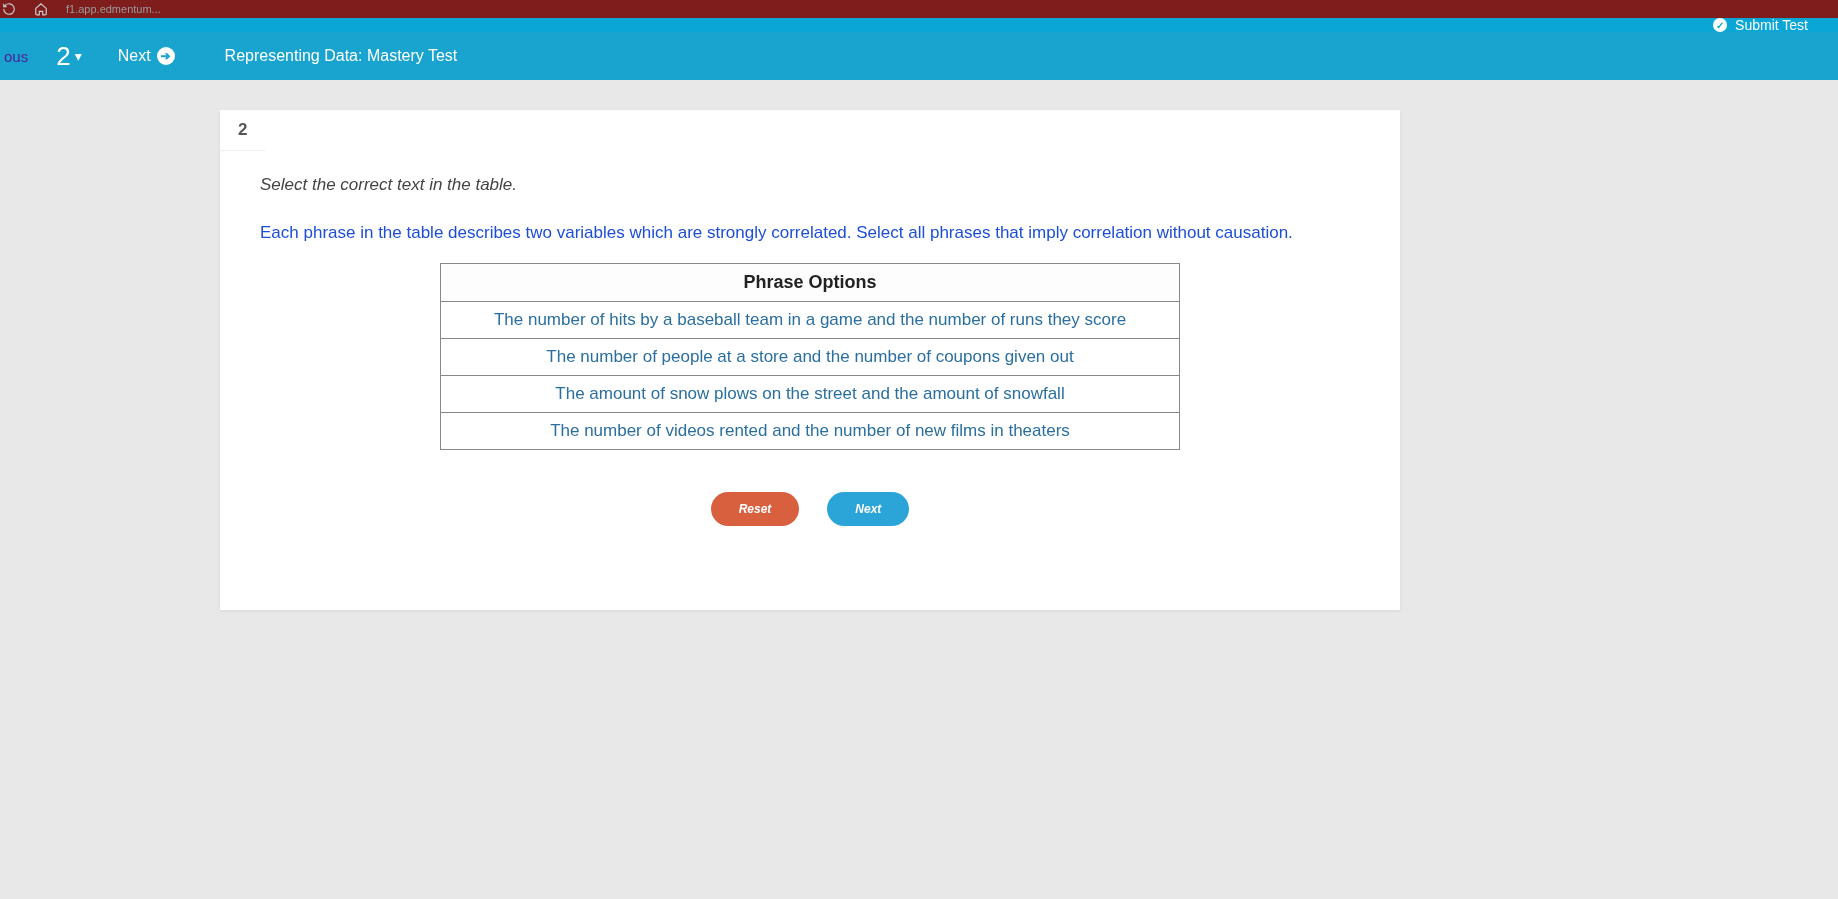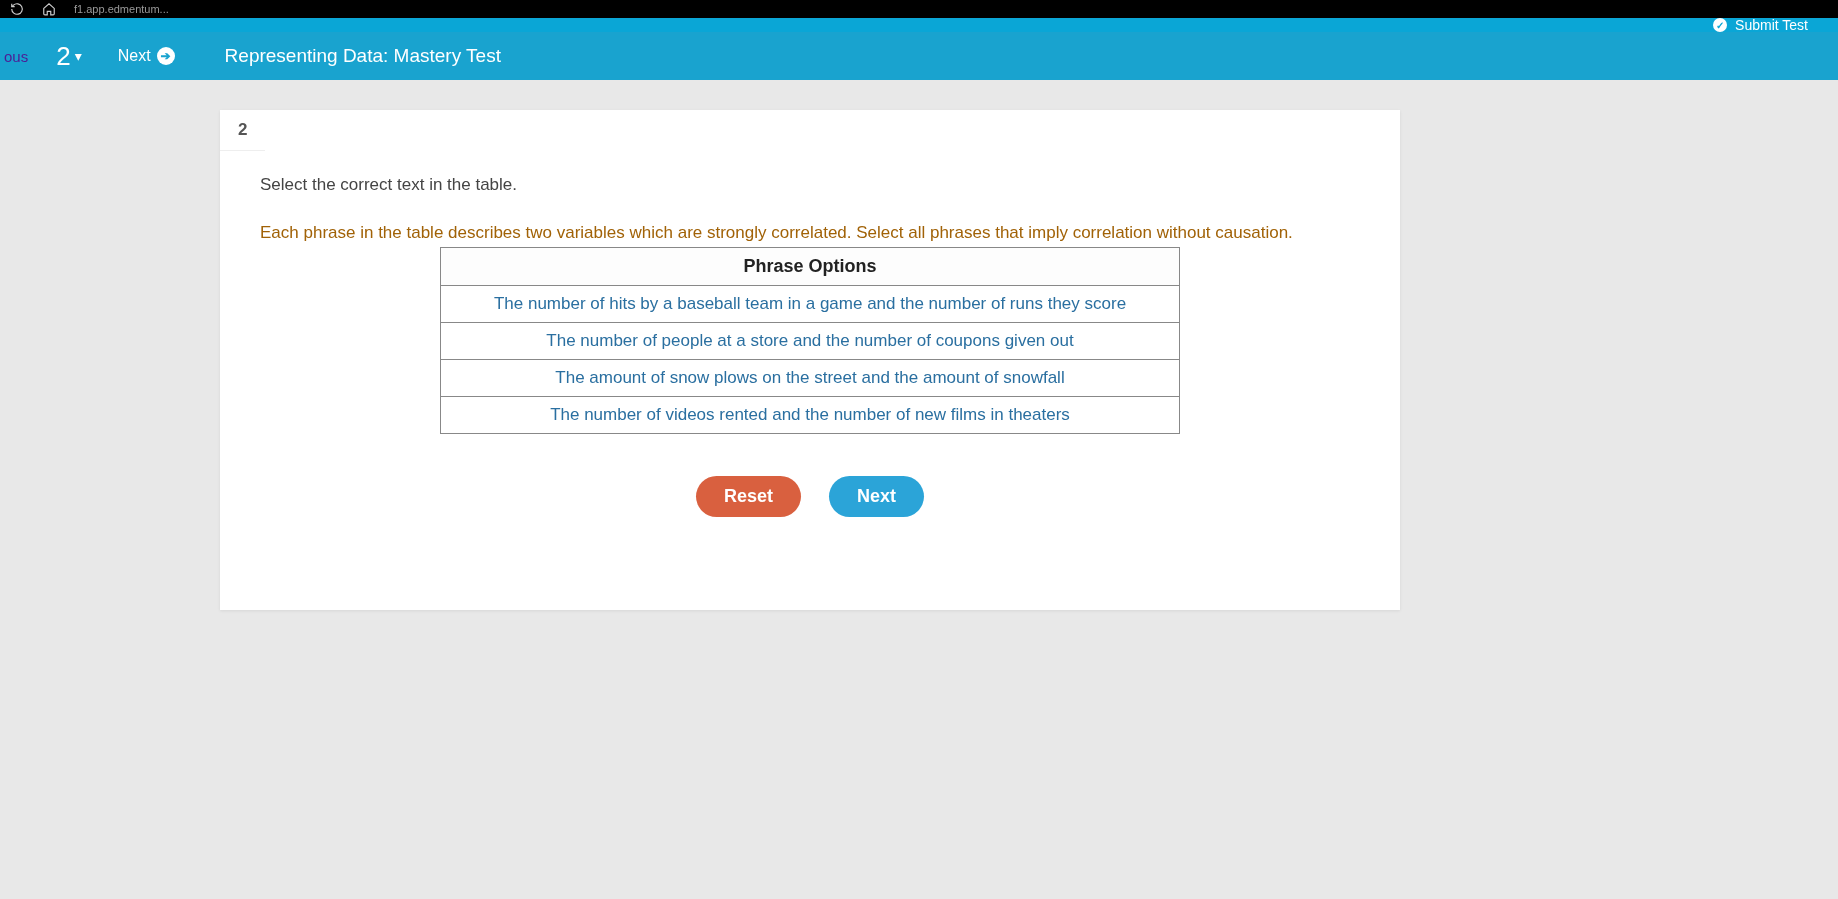--- a/index.html
+++ b/index.html
@@ -4,25 +4,25 @@
 <style>
   * { box-sizing: border-box; margin: 0; padding: 0; }
   body {
     font-family: Arial, Helvetica, sans-serif;
     background: #e8e8e8;
     width: 1838px;
     height: 899px;
     overflow: hidden;
   }
   .browser-bar {
-    background: #000000;
+    background: #7f1d1d;
     height: 18px;
     display: flex;
     align-items: center;
-    padding: 0 10px;
+    padding: 0 2px;
     gap: 18px;
     color: #ccc;
     font-size: 12px;
   }
   .browser-bar .icon { width: 14px; height: 14px; display: inline-flex; align-items: center; justify-content: center; }
   .top-bar {
     background: #0aa6d6;
     height: 14px;
     display: flex;
     align-items: center;
@@ -53,21 +53,21 @@
     display:flex; align-items:center; gap:4px;
   }
   .nav-num .chev { font-size:14px; }
   .nav-next {
     padding: 0 30px 0 30px;
     font-size: 16px;
     display:flex; align-items:center; gap:6px;
   }
   .nav-next .circ { width:18px;height:18px;border-radius:50%;background:#fff;color:#19a3cf;font-size:12px;display:flex;align-items:center;justify-content:center;font-weight:bold;}
   .nav-title {
-    font-size: 19px;
+    font-size: 16px;
     font-weight: 400;
     padding-left: 20px;
   }
   .page-wrap {
     background: #e8e8e8;
     padding: 30px 0 0 0;
     height: calc(899px - 18px - 14px - 48px);
   }
   .card {
     background: #fff;
@@ -85,25 +85,26 @@
     border-bottom: 1px solid #eee;
     display:inline-block;
   }
   .card-body {
     padding: 24px 40px 40px 40px;
   }
   .instr1 {
     font-size: 17px;
     color: #444;
     margin-bottom: 28px;
+    font-style: italic;
   }
   .instr2 {
     font-size: 17px;
-    color: #a16207;
-    margin-bottom: 4px;
+    color: #1d4ed8;
+    margin-bottom: 20px;
   }
   table.phrase {
     border-collapse: collapse;
     margin: 0 auto;
     width: 740px;
   }
   table.phrase th {
     border: 1px solid #888;
     padding: 8px 0;
     font-size: 18px;
@@ -122,24 +123,25 @@
   .btn-row {
     display: flex;
     justify-content: center;
     gap: 28px;
     margin-top: 42px;
   }
   .btn {
     border: none;
     border-radius: 22px;
     padding: 10px 28px;
-    font-size: 18px;
+    font-size: 12px;
     font-weight: bold;
     color: #fff;
     cursor: pointer;
+    font-style: italic;
   }
   .btn-reset { background: #d9603f; }
   .btn-next  { background: #2ba4d8; }
 </style>
 </head>
 <body>
 
 <div class="browser-bar">
   <span class="icon">
     <svg viewBox="0 0 24 24" width="14" height="14" fill="none" stroke="#ccc" stroke-width="2">

